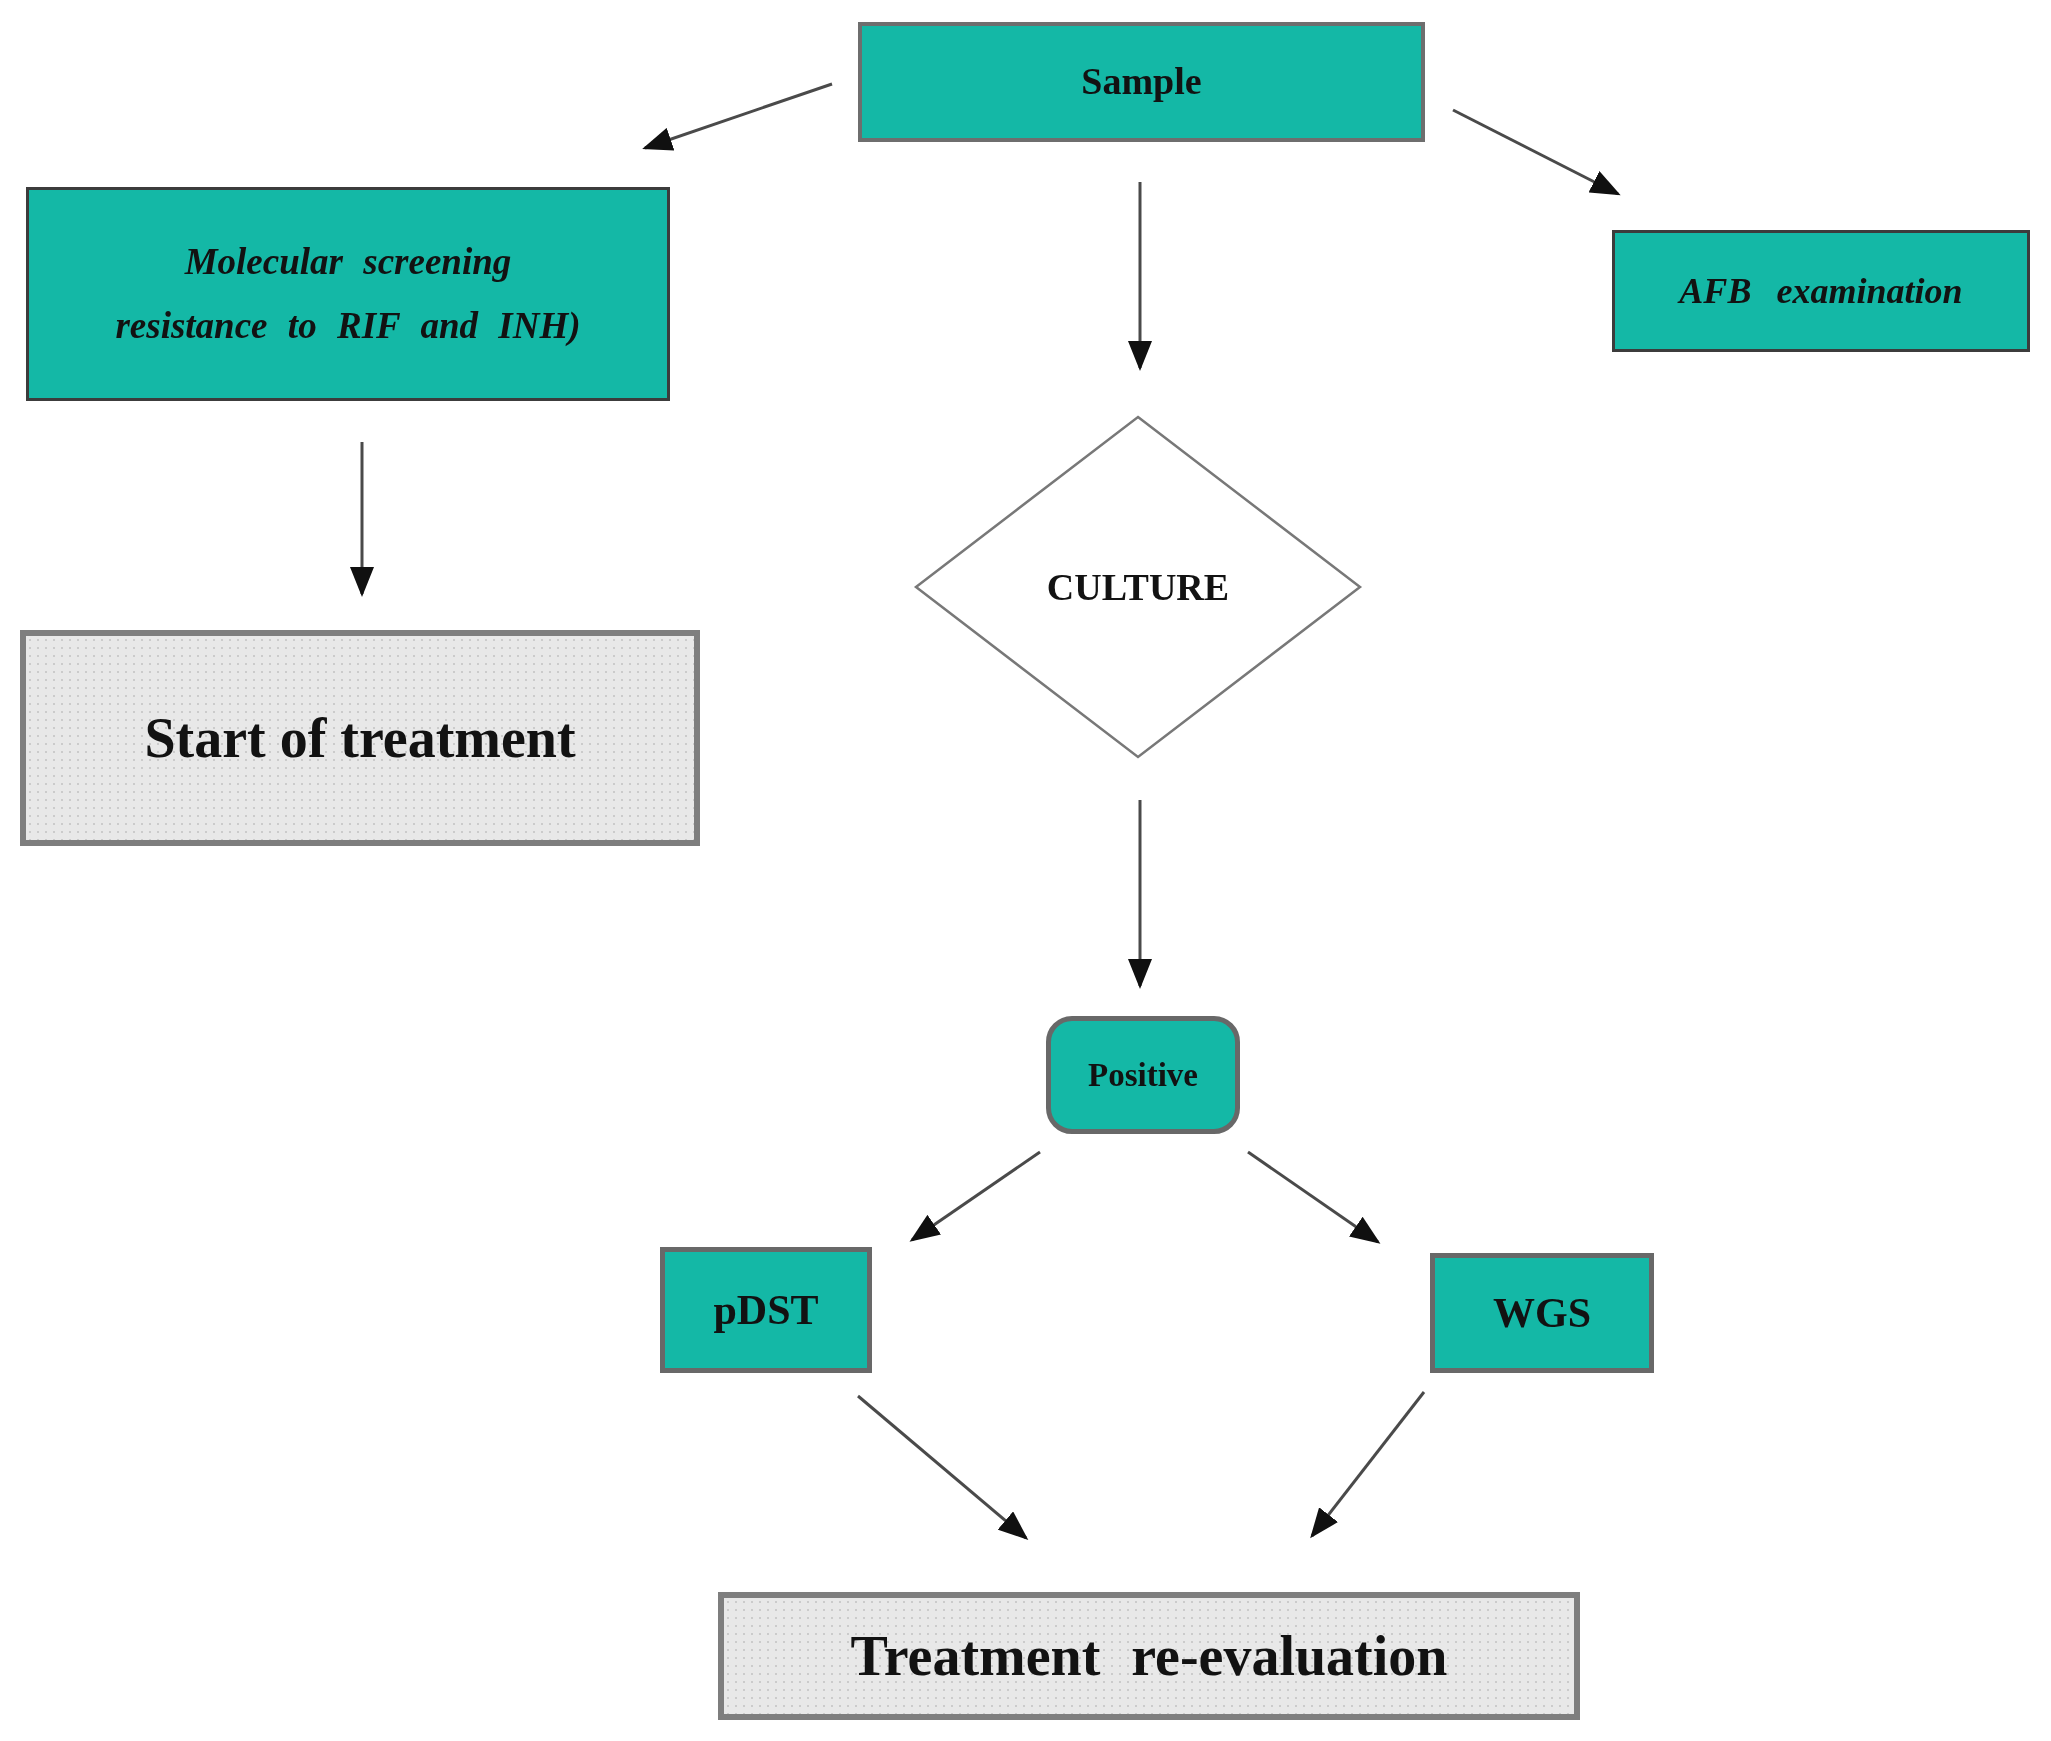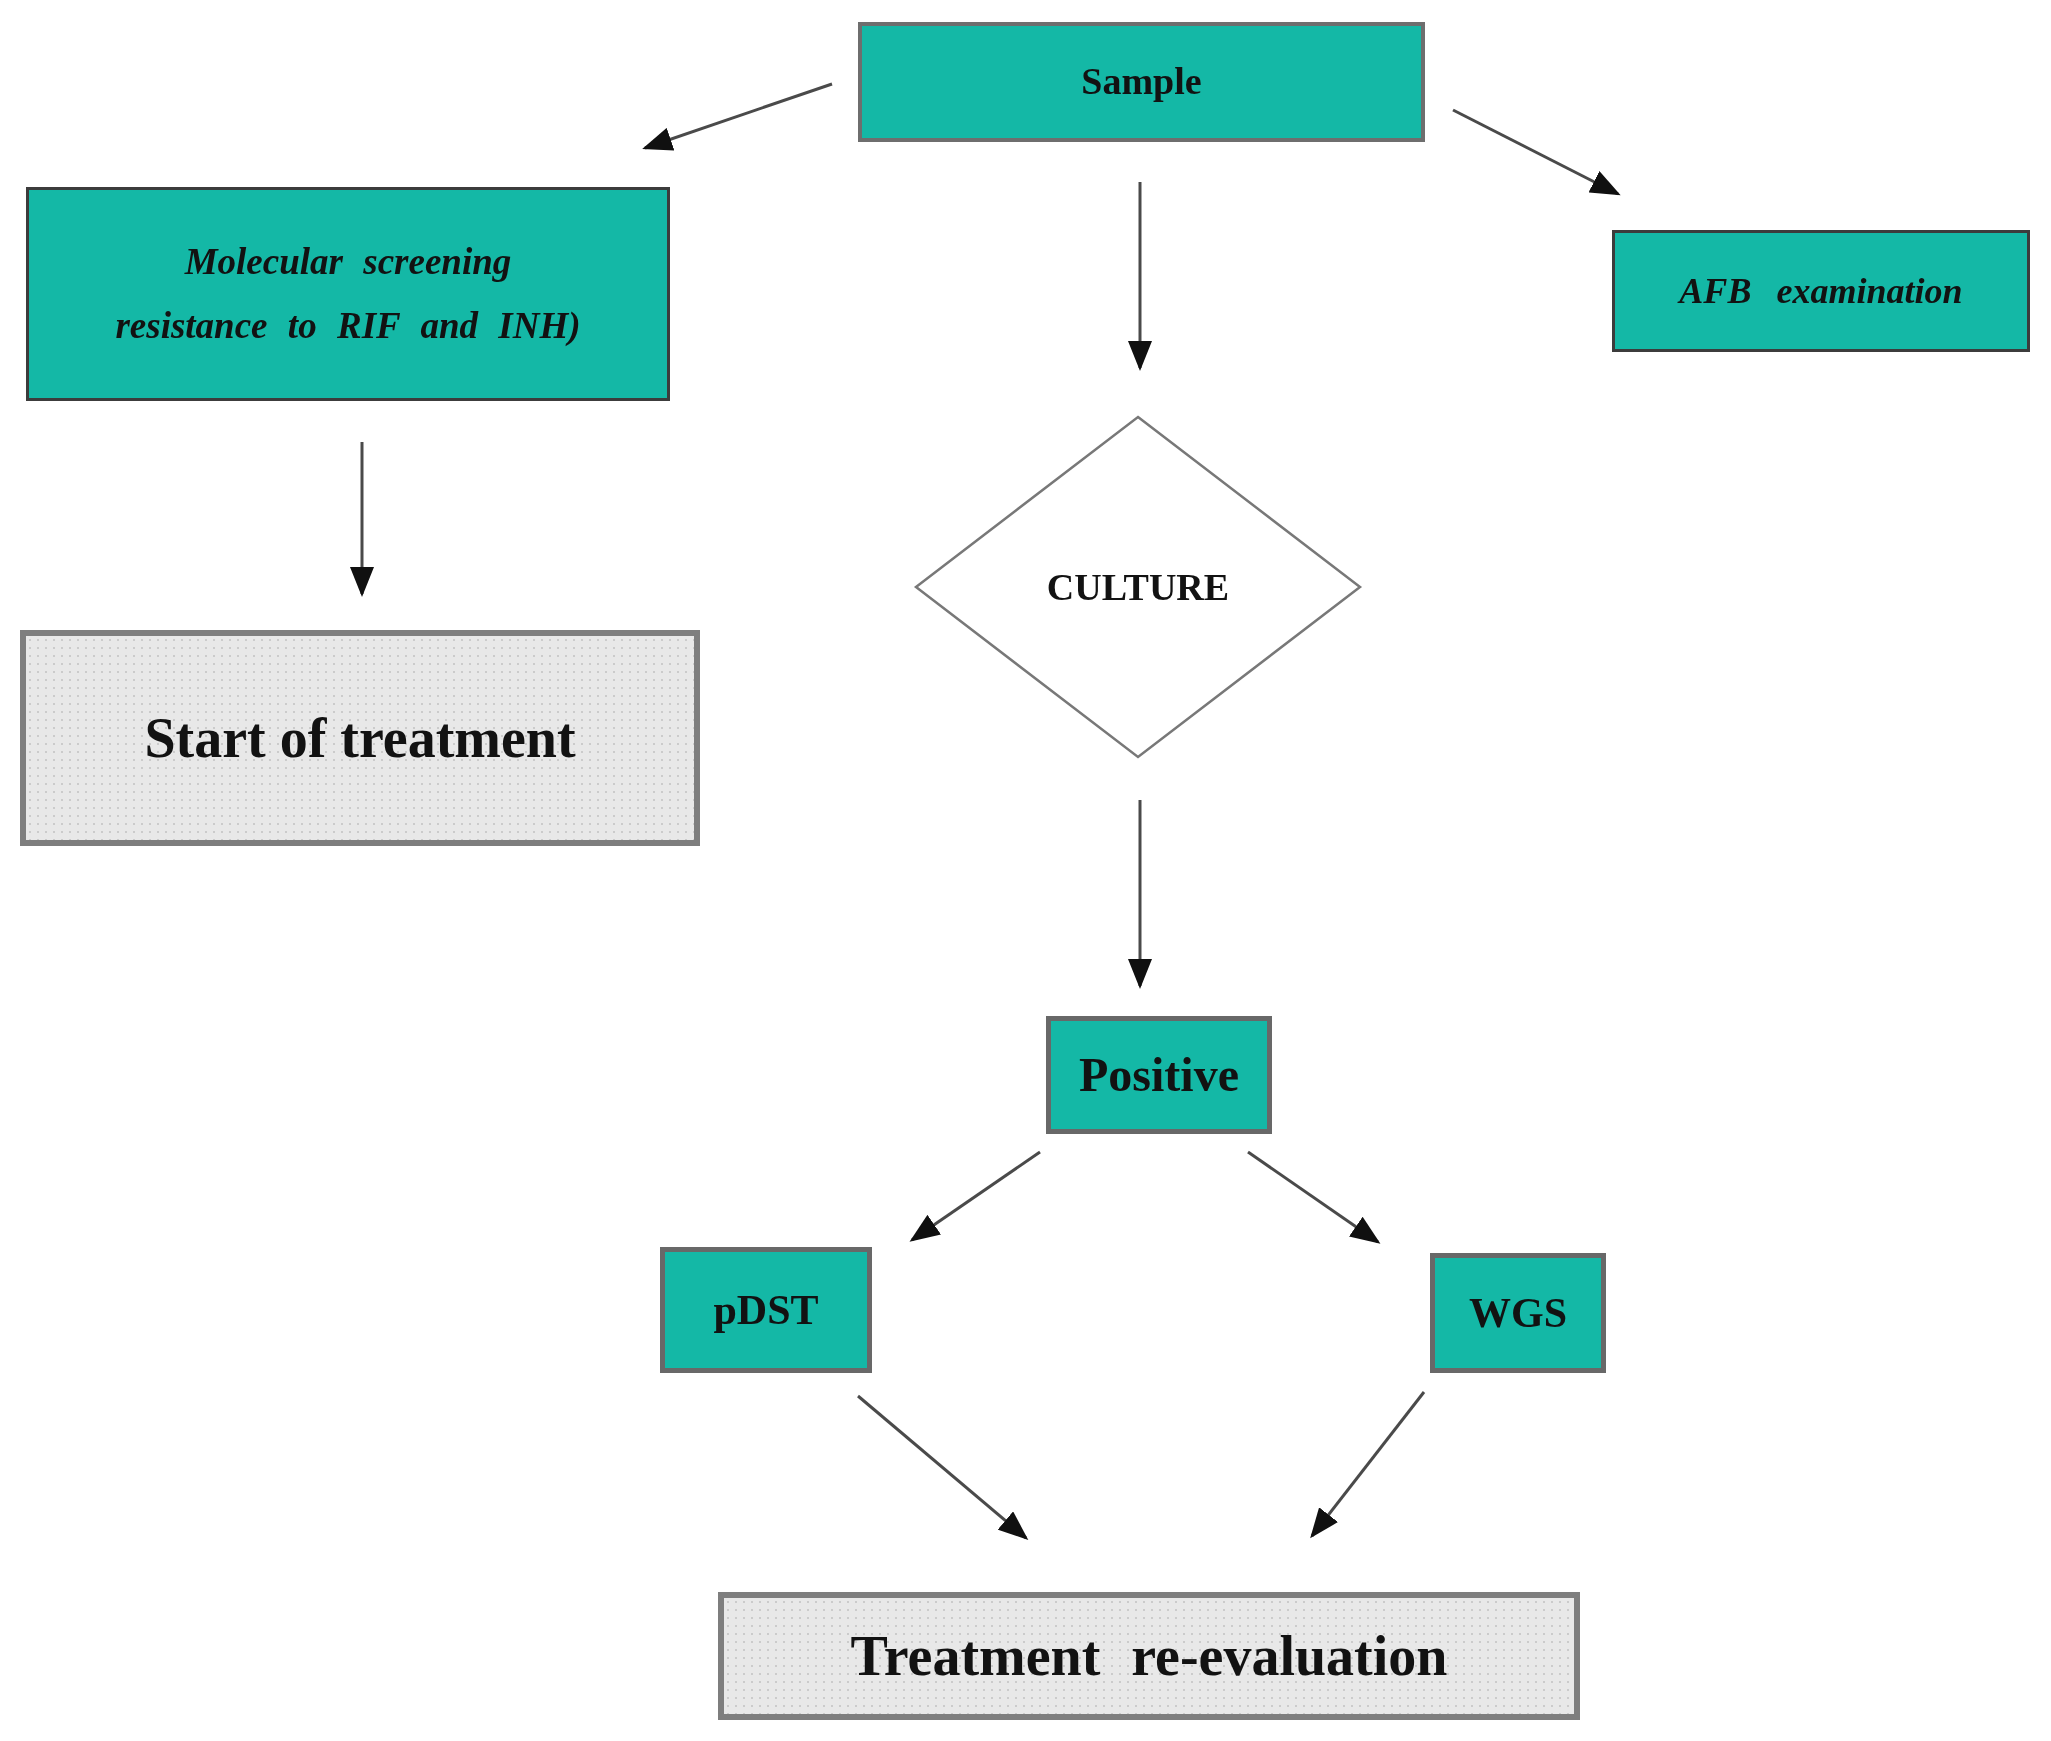--- a/index.html
+++ b/index.html
@@ -89,29 +89,29 @@
   </div>
 
   <div class="node shaded" style="left:20px; top:630px; width:680px; height:216px; font-size:56px;">
     <span>Start of treatment</span>
   </div>
 
   <div class="node diamond-label" style="left:958px; top:556px; width:360px; height:64px; font-size:38px;">
     <span>CULTURE</span>
   </div>
 
-  <div class="node gray-box-b" style="left:1046px; top:1016px; width:226px; height:118px; font-size:48px;">
+  <div class="node gray-box-b" style="left:1046px; top:1016px; width:194px; height:118px; font-size:33px;border-radius:26px;">
     <span>Positive</span>
   </div>
 
   <div class="node gray-box-b" style="left:660px; top:1247px; width:212px; height:126px; font-size:42px;">
     <span>pDST</span>
   </div>
 
-  <div class="node gray-box-b" style="left:1430px; top:1253px; width:176px; height:120px; font-size:42px;">
+  <div class="node gray-box-b" style="left:1430px; top:1253px; width:224px; height:120px; font-size:42px;">
     <span>WGS</span>
   </div>
 
   <div class="node shaded ws-1" style="left:718px; top:1592px; width:862px; height:128px; font-size:56px;">
     <span>Treatment re-evaluation</span>
   </div>
 
 </div>
 
 </body></html>

